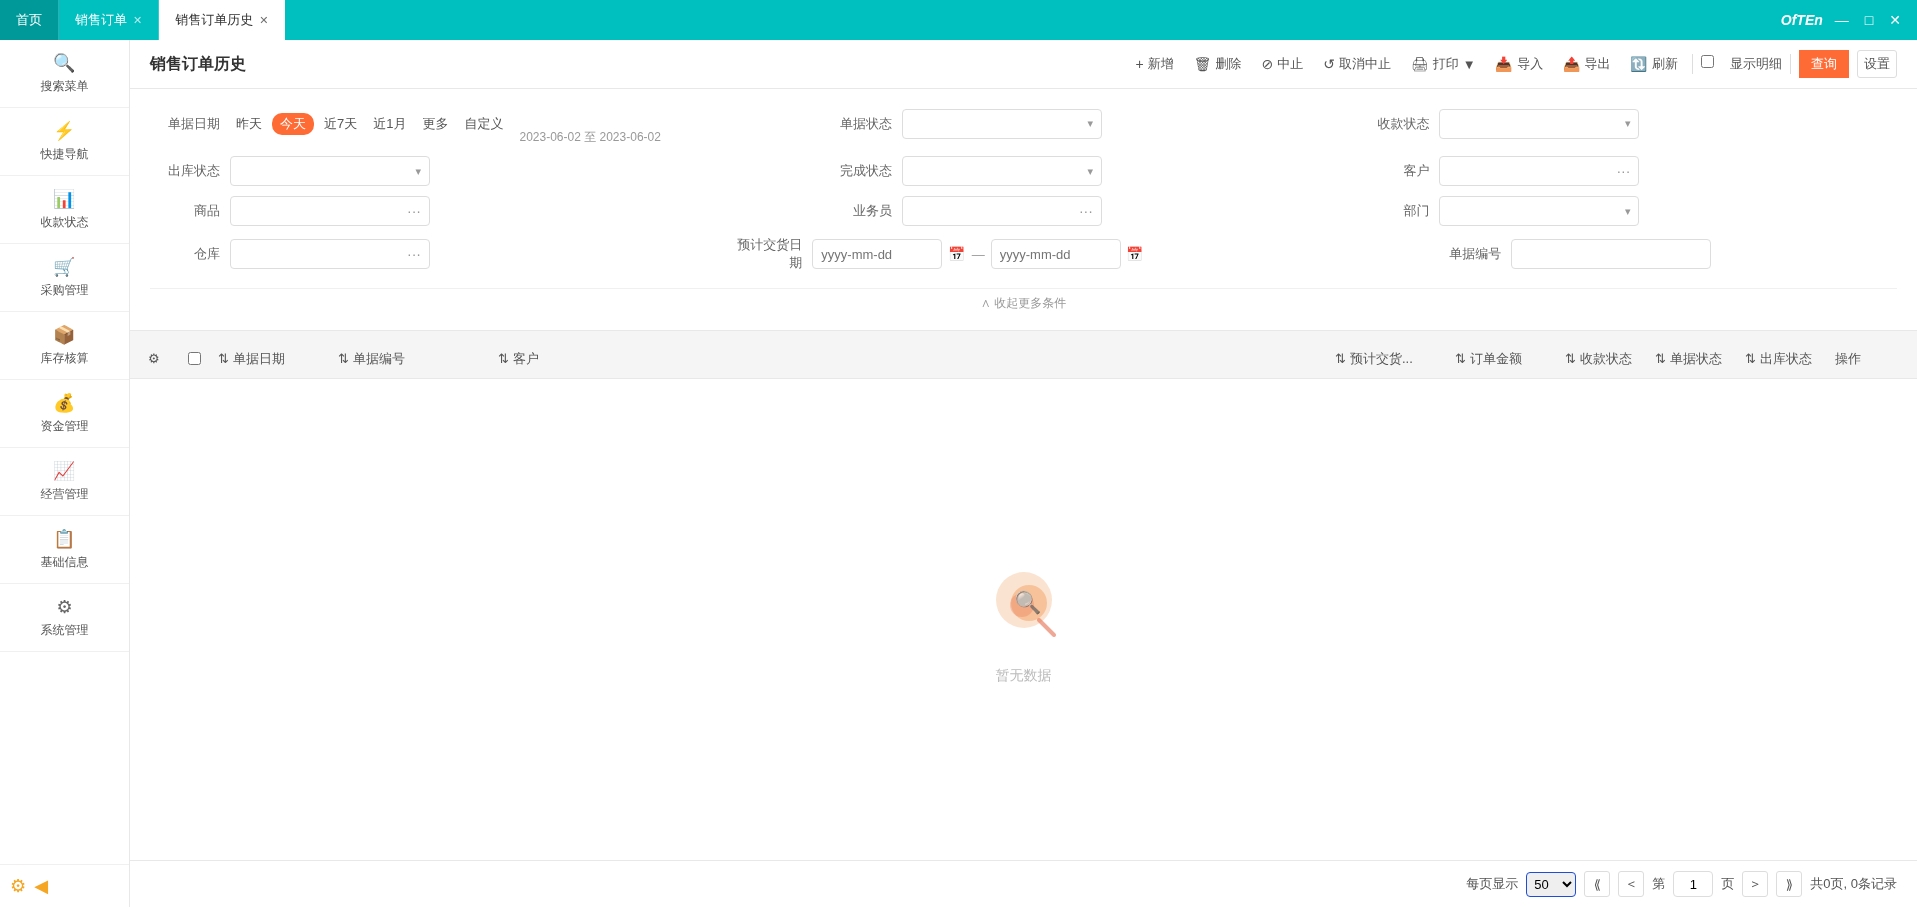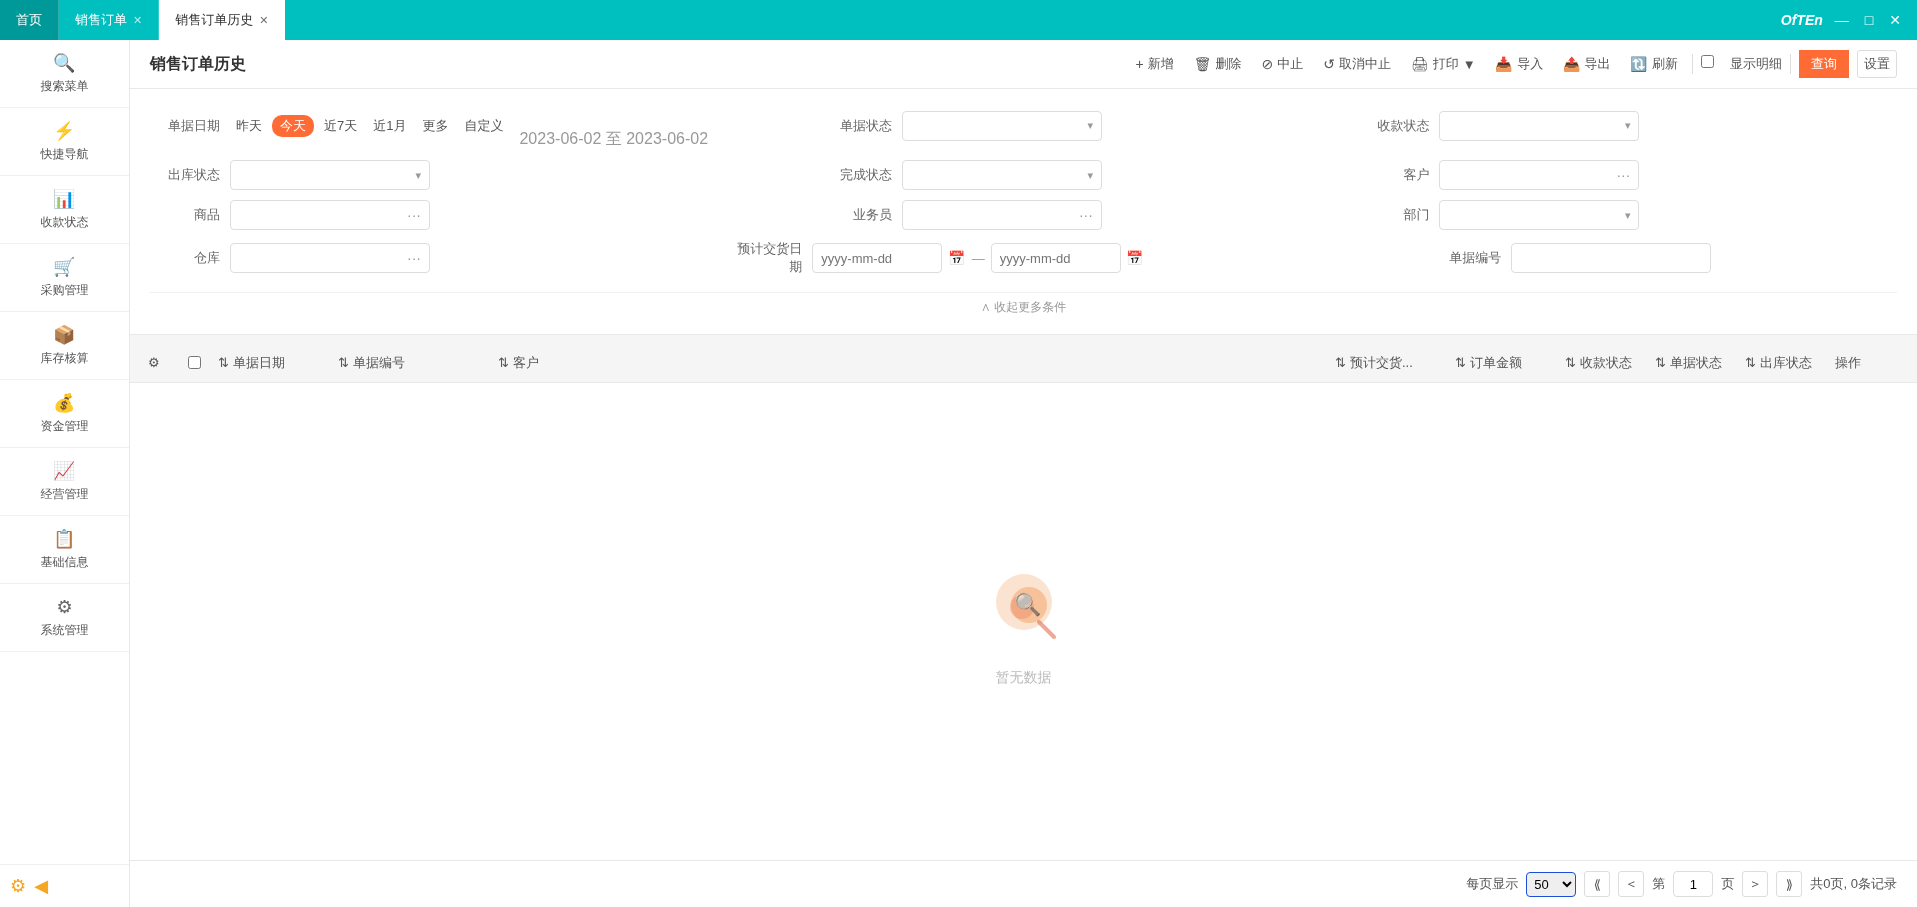--- a/index.html
+++ b/index.html
@@ -213,21 +213,21 @@
       border-radius: 3px;
     }
     .date-quick-btn.active {
       background: #ff6b35;
       color: #fff;
       border-radius: 10px;
       padding: 2px 8px;
     }
     .date-range-text {
       color: #999;
-      font-size: 16px;
+      font-size: 12px;
       margin-top: 28px;
     }
     .filter-select {
       border: 1px solid #ddd;
       border-radius: 4px;
       padding: 4px 8px;
       font-size: 13px;
       color: #333;
       background: #fff;
       cursor: pointer;

